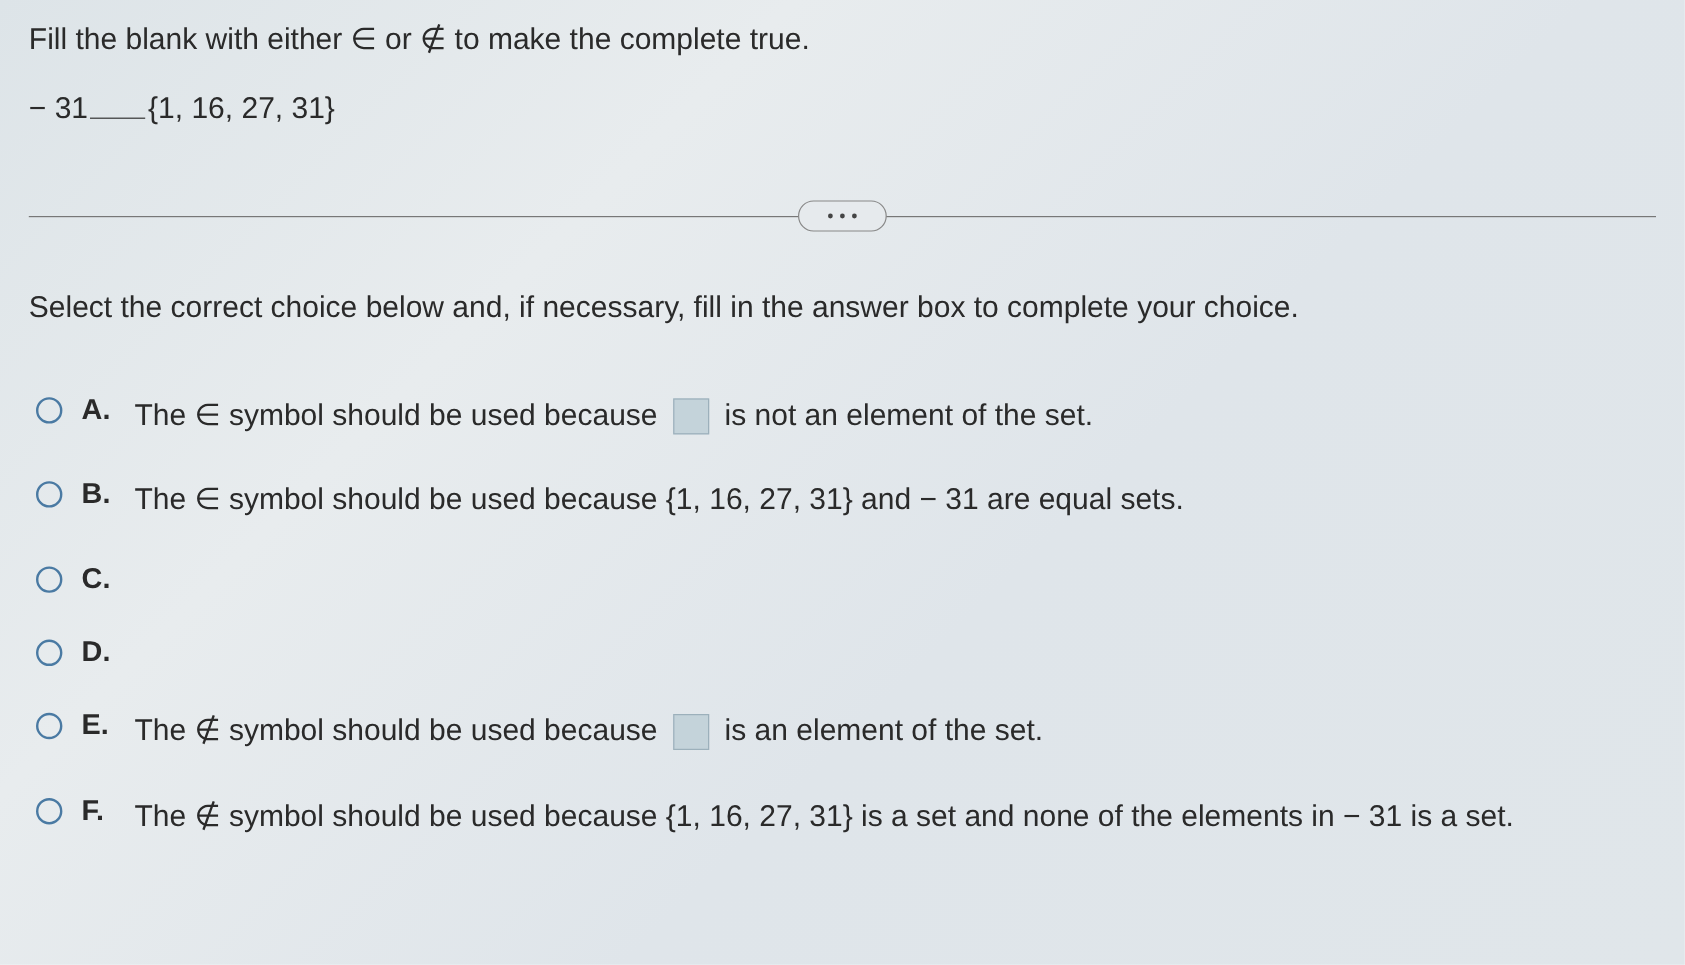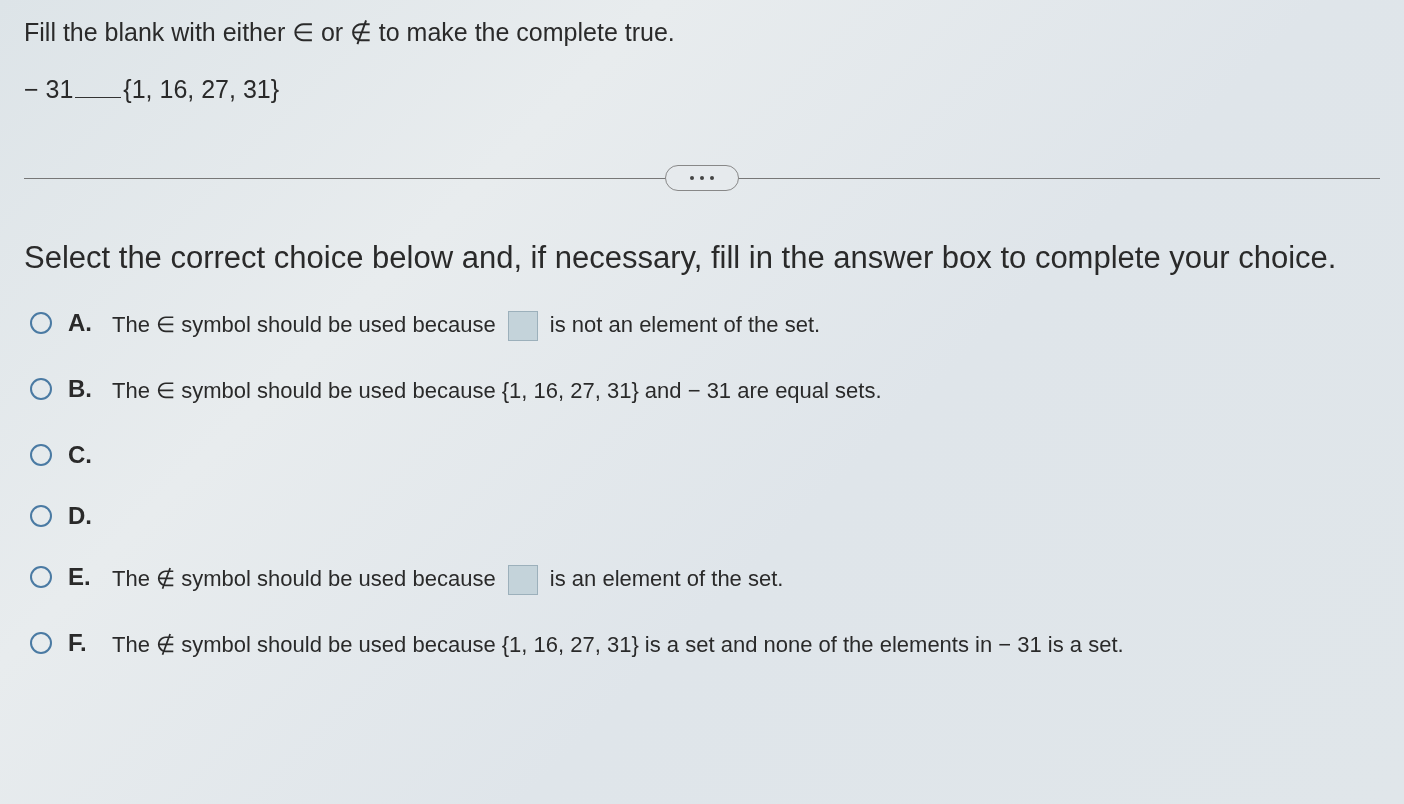--- a/index.html
+++ b/index.html
@@ -55,22 +55,22 @@
     justify-content: center;
     gap: 6px;
   }
   .ellipsis-pill span {
     width: 4px;
     height: 4px;
     background: #444;
     border-radius: 50%;
   }
   .instruction {
-    font-size: 31px;
-    margin-bottom: 32px;
+    font-size: 25px;
+    margin-bottom: 56px;
   }
   .choices { display: flex; flex-direction: column; gap: 32px; }
   .choice-row { display: flex; align-items: flex-start; gap: 16px; padding-left: 6px; }
   .radio {
     width: 22px;
     height: 22px;
     border: 2px solid #4a7aa3;
     border-radius: 50%;
     flex-shrink: 0;
     margin-top: 4px;
@@ -78,21 +78,21 @@
     cursor: pointer;
   }
   .choice-label {
     font-weight: bold;
     font-size: 24px;
     width: 28px;
     flex-shrink: 0;
     margin-top: 1px;
   }
   .choice-text {
-    font-size: 22px;
+    font-size: 25px;
     line-height: 1.55;
     max-width: 1240px;
   }
   .answer-box {
     display: inline-block;
     width: 30px;
     height: 30px;
     background: #c4d3da;
     border: 1px solid #9cb0bb;
     vertical-align: middle;

